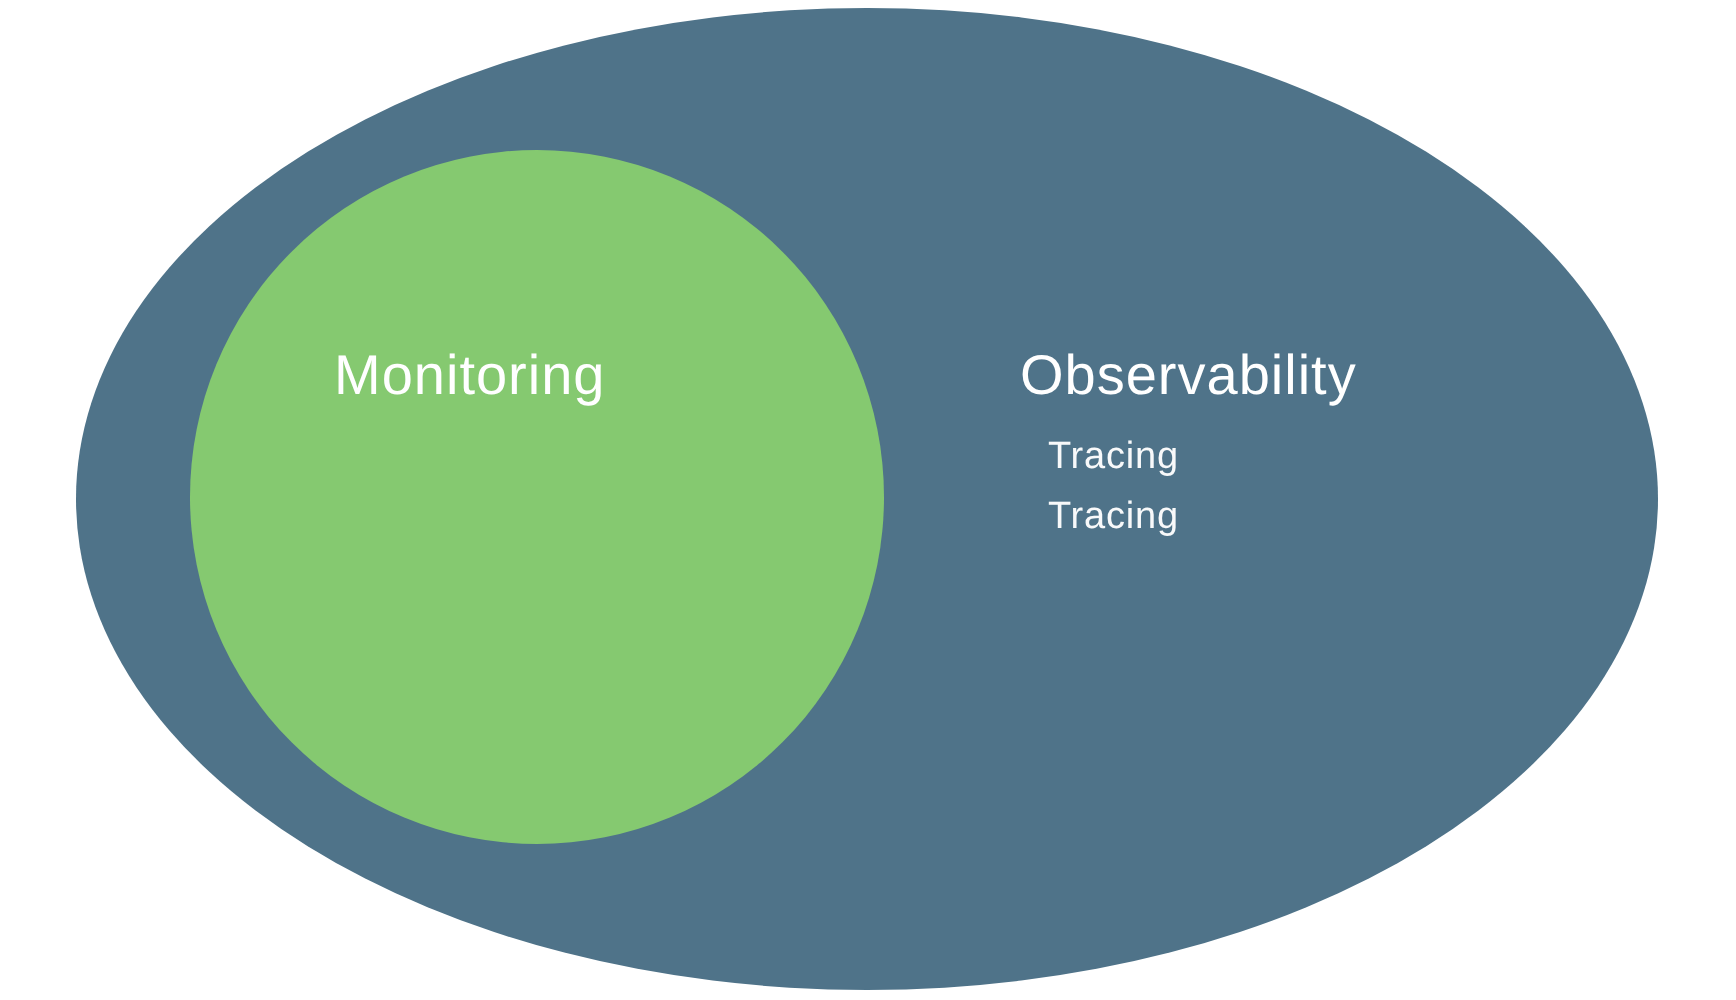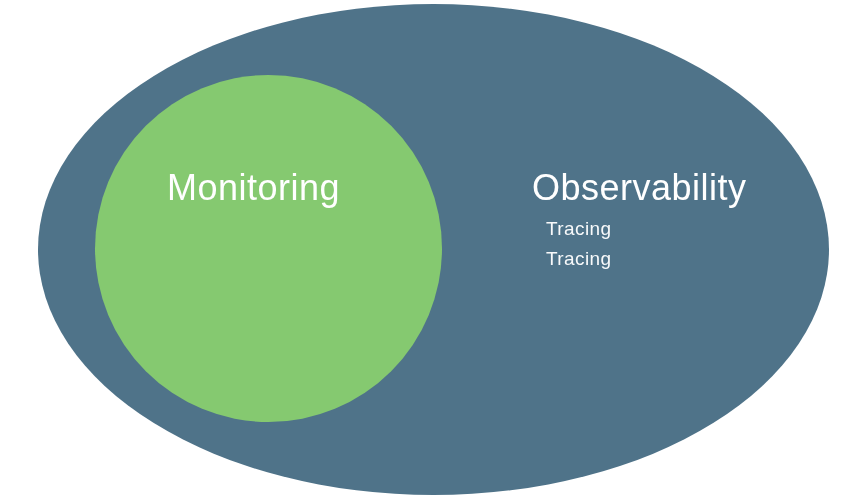--- a/index.html
+++ b/index.html
@@ -32,21 +32,21 @@
     width: 347px;
     height: 347px;
     border-radius: 50%;
     background: #85C970; 
   }
   .label-block {
     position: absolute;
     color: #ffffff;
   }
   .label-block .set-title {
-    font-size: 36px;
+    font-size: 28px;
     line-height: 32px;
     font-weight: 300;
     letter-spacing: 0.5px;
     color: #ffffff;
     white-space: nowrap;
   }
   .label-block ul.set-items {
     list-style: none;
     margin: 10px 0 0 0;
     padding: 0;
@@ -59,21 +59,20 @@
     color: rgba(255,255,255,0.96);
     white-space: nowrap;
   }
   #monitoring-block {
     left: 167px;
     top: 172px;
   }
   #observability-block {
     left: 510px;
     top: 172px;
-    margin-left: 22px;
   }
   #observability-block ul.set-items {
     margin-left: 14px;
   }
 </style>
 </head>
 <body style="background: rgb(255, 255, 255);">
 
 <div class="stage">
 

